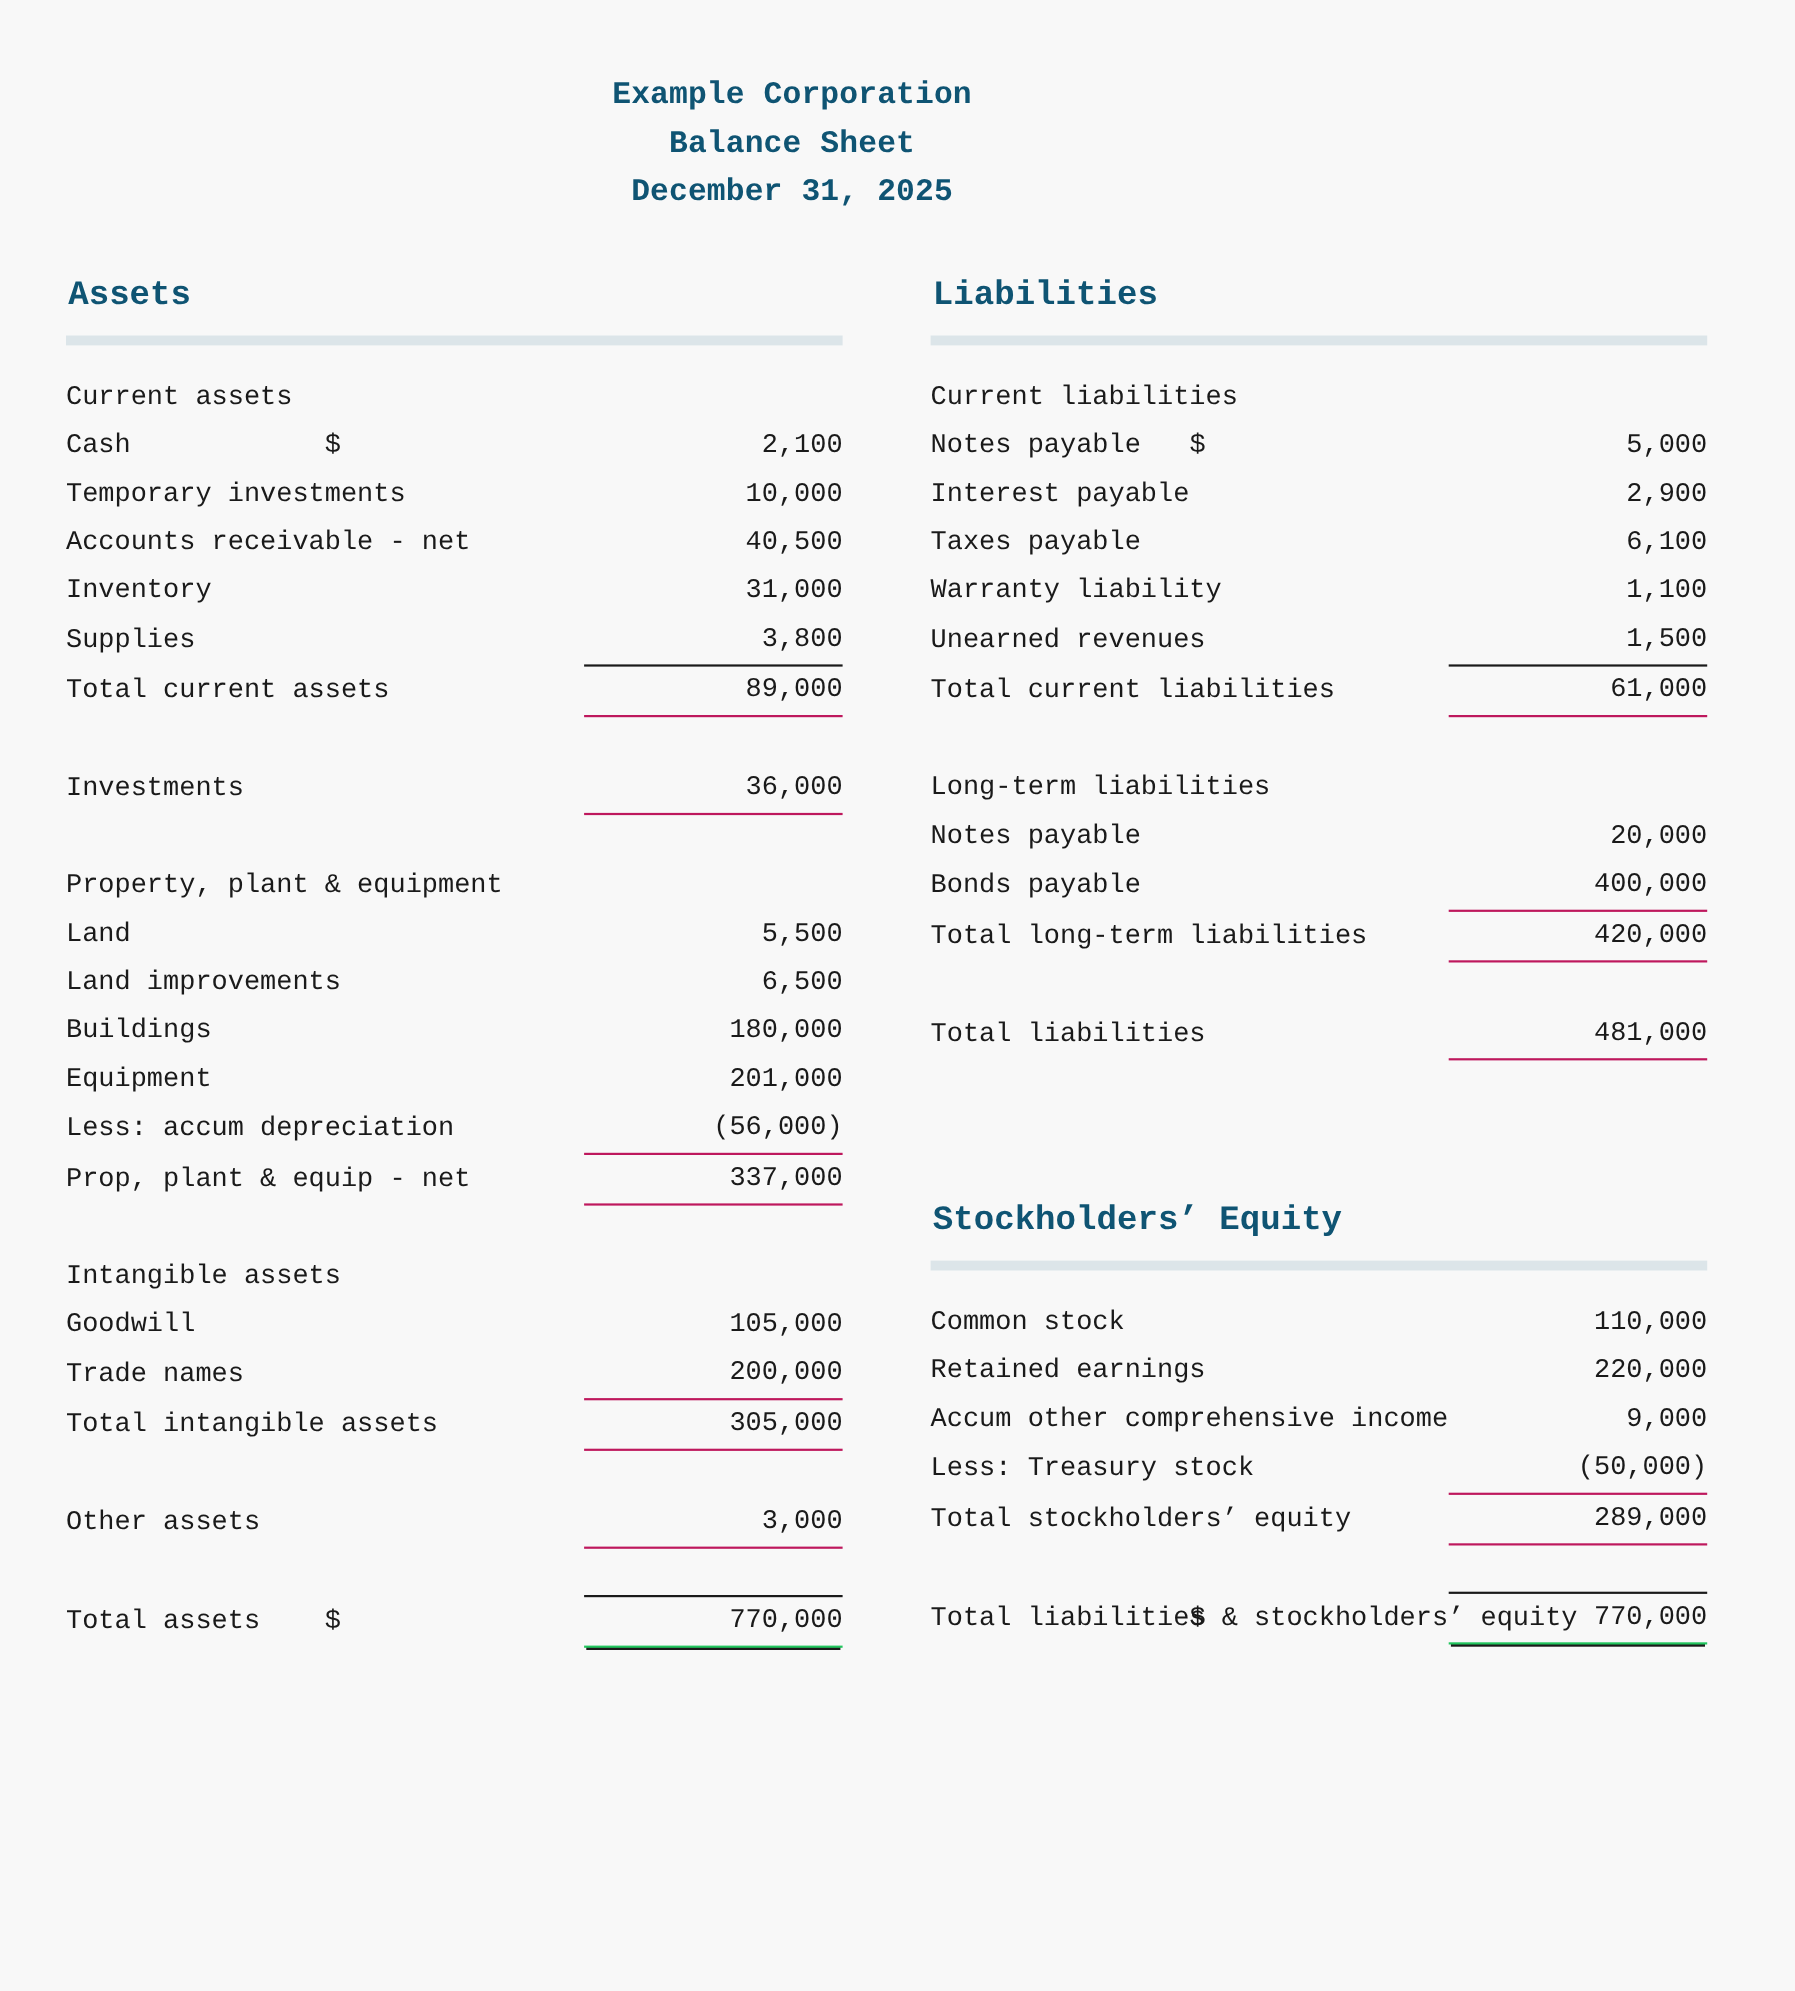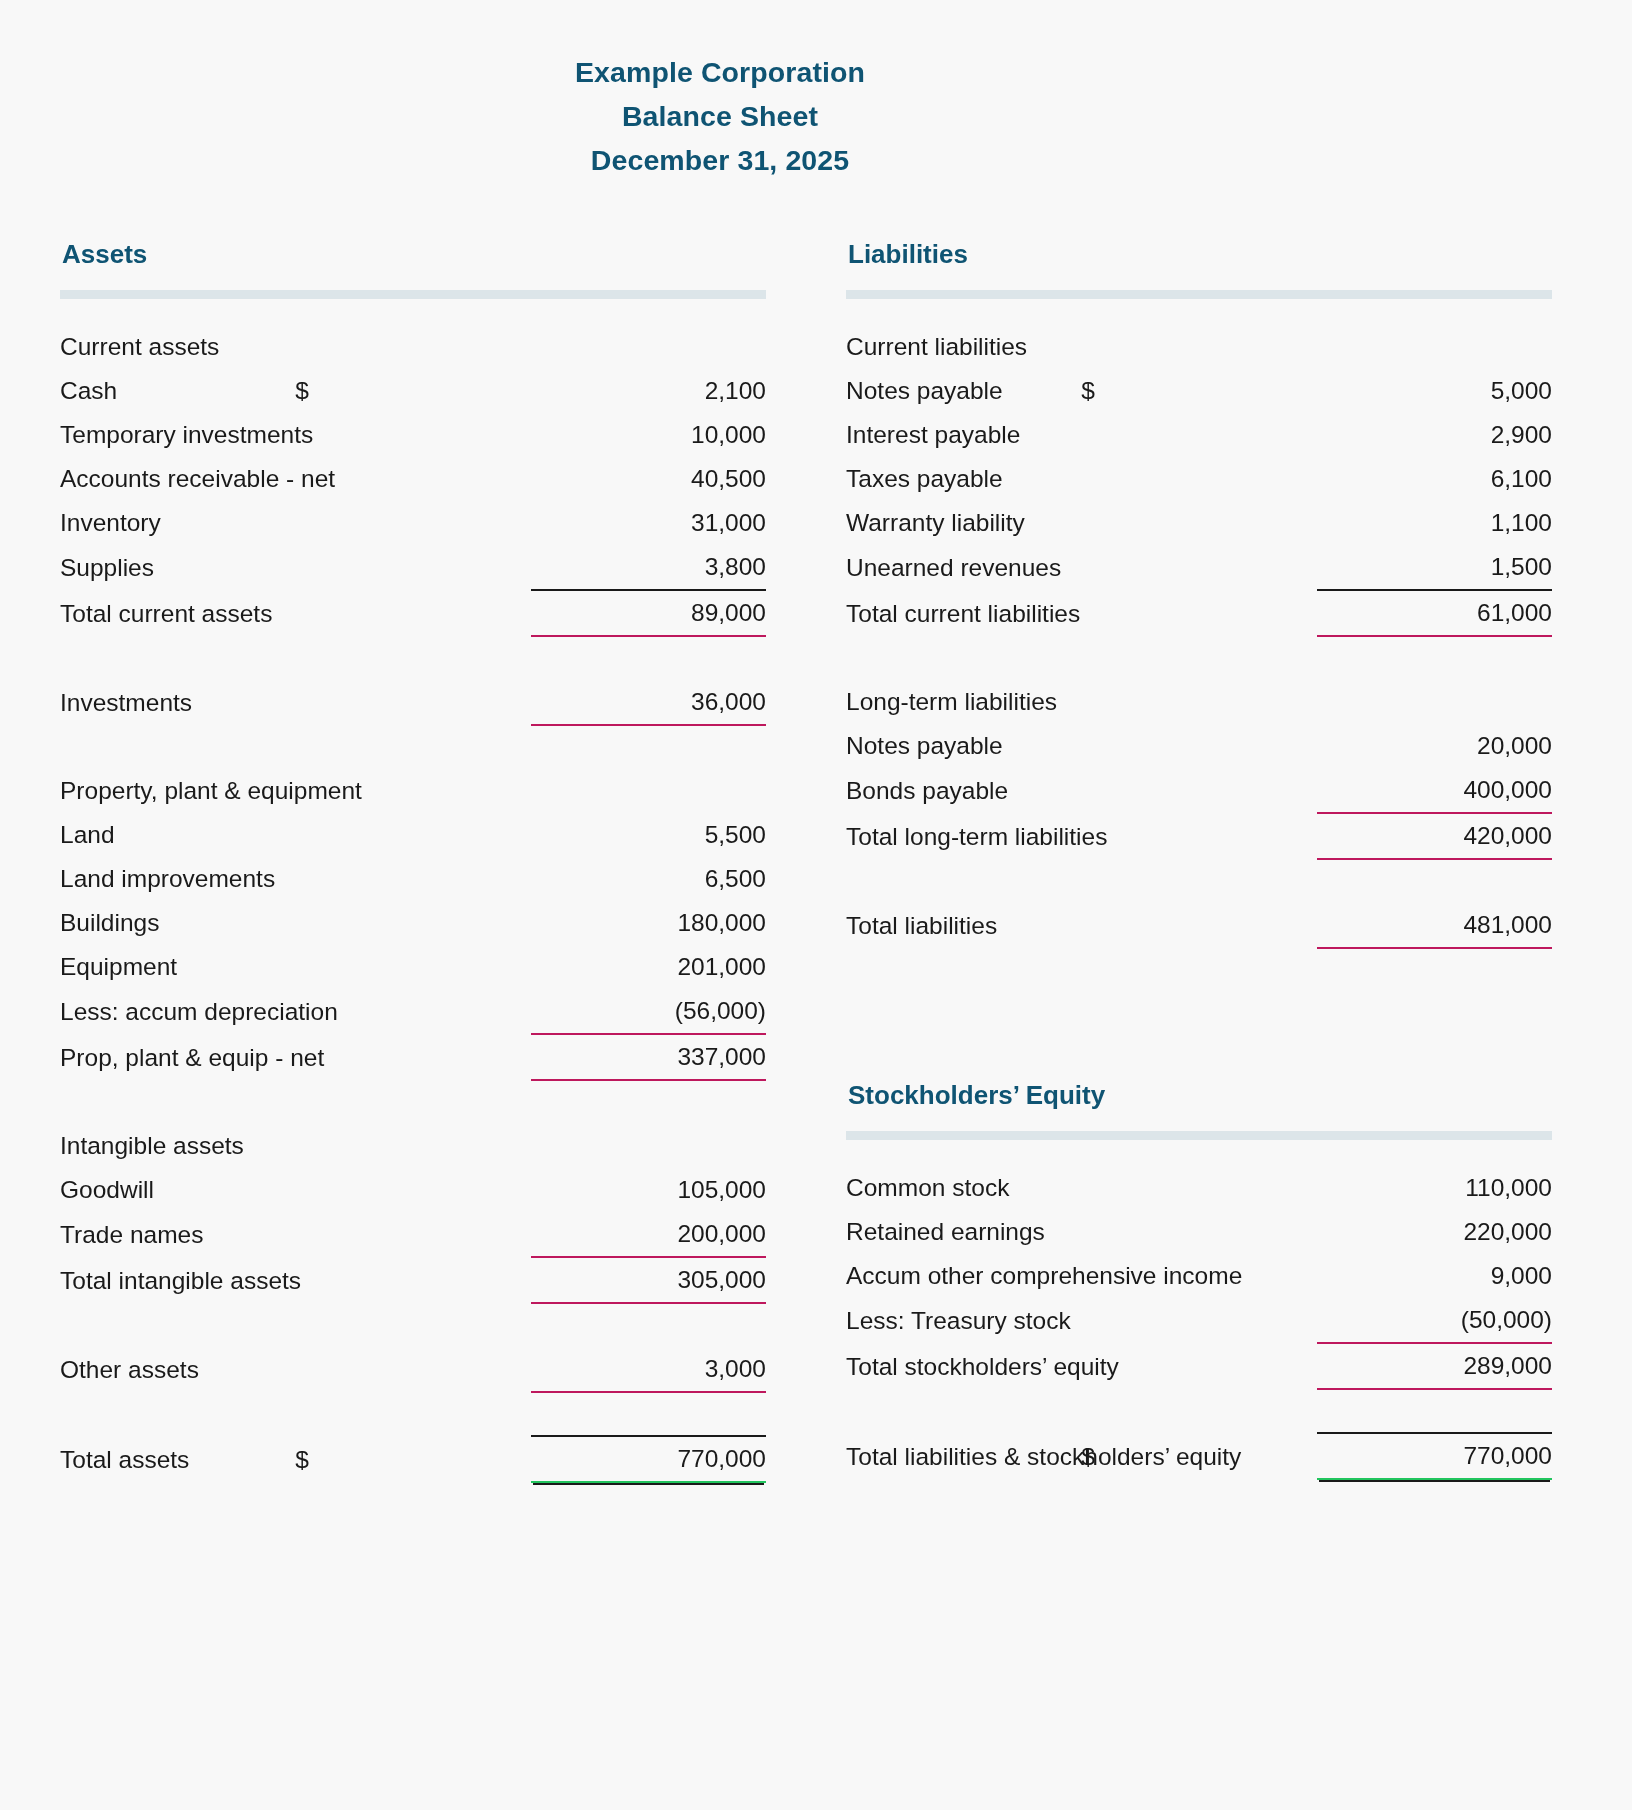--- a/index.html
+++ b/index.html
@@ -9,22 +9,23 @@
     height: 1810px;
     background: #f8f8f8;
     font-family: "Liberation Sans", sans-serif;
     color: #1a1a1a;
     overflow: hidden;
   }
 
   .sheet {
     width: 1440px;
     height: 1810px;
-    padding: 50px 60px 0 60px;
+    padding: 65px 60px 0 60px;
     position: relative;
+    font-family: Liberation Mono, monospace;
   }
 
   
   .title-block {
     text-align: center;
     margin-bottom: 56px;
   }
   .title-line {
     color: #0f5473;
     font-weight: bold;
@@ -41,21 +42,21 @@
   }
   .col {
     width: 706px;
     flex: 0 0 706px;
   }
 
   
   .section-heading {
     color: #0f5473;
     font-weight: bold;
-    font-size: 26px;
+    font-size: 31px;
     line-height: 32px;
     padding-left: 2px;
   }
   .heading-rule {
     height: 9px;
     background: #dce5e9;
     margin-top: 20px;
   }
 
   

